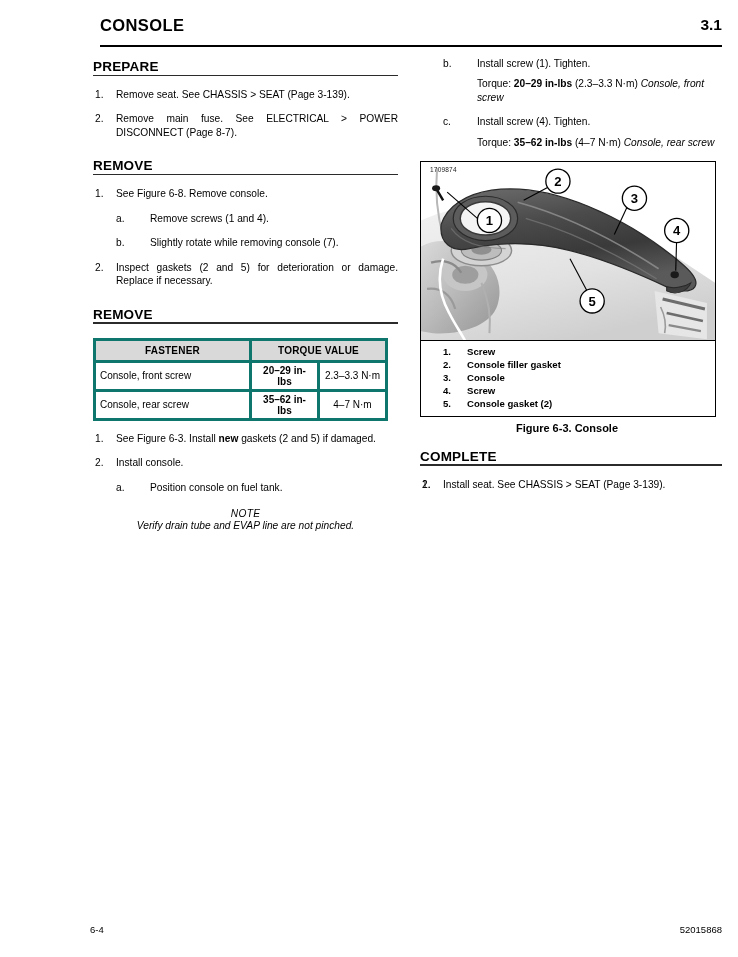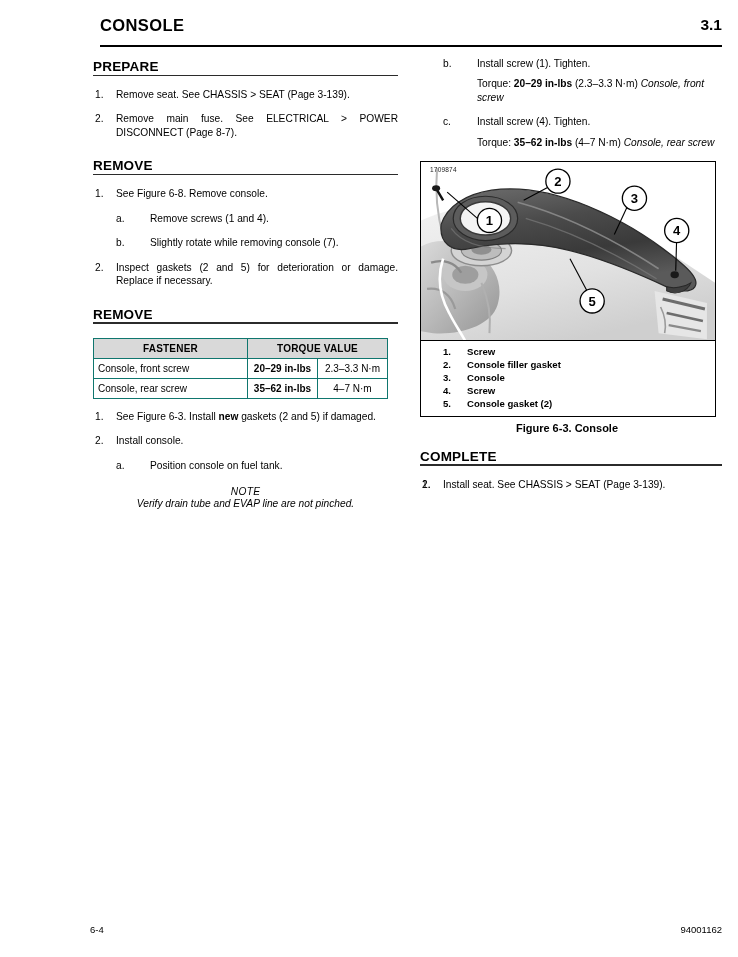--- a/index.html
+++ b/index.html
@@ -134,21 +134,21 @@
 
   
   .torque-table {
     margin-top: 13px;
     border-collapse: collapse;
     width: 295px;
     table-layout: fixed;
   }
   .torque-table th,
   .torque-table td {
-    border: 1px solid #0f766e;
+    border: 3px solid #0f766e;
     font-size: 10px;
     padding: 2px 4px;
     height: 15px;
   }
   .torque-table th {
     background: #d9d9d9;
     font-weight: bold;
     text-align: center;
     letter-spacing: 0.2px;
   }
@@ -494,15 +494,15 @@
     </div>
 
     <div class="item">
       <span class="marker">2.</span>
       <span>Install seat. See CHASSIS &gt; SEAT (Page 3-139).</span>
     </div>
 
   </div>
 
   <div class="footer-left">6-4</div>
-  <div class="footer-right">94001162</div>
+  <div class="footer-right">52015868</div>
 
 </div>
 
 </body></html>

